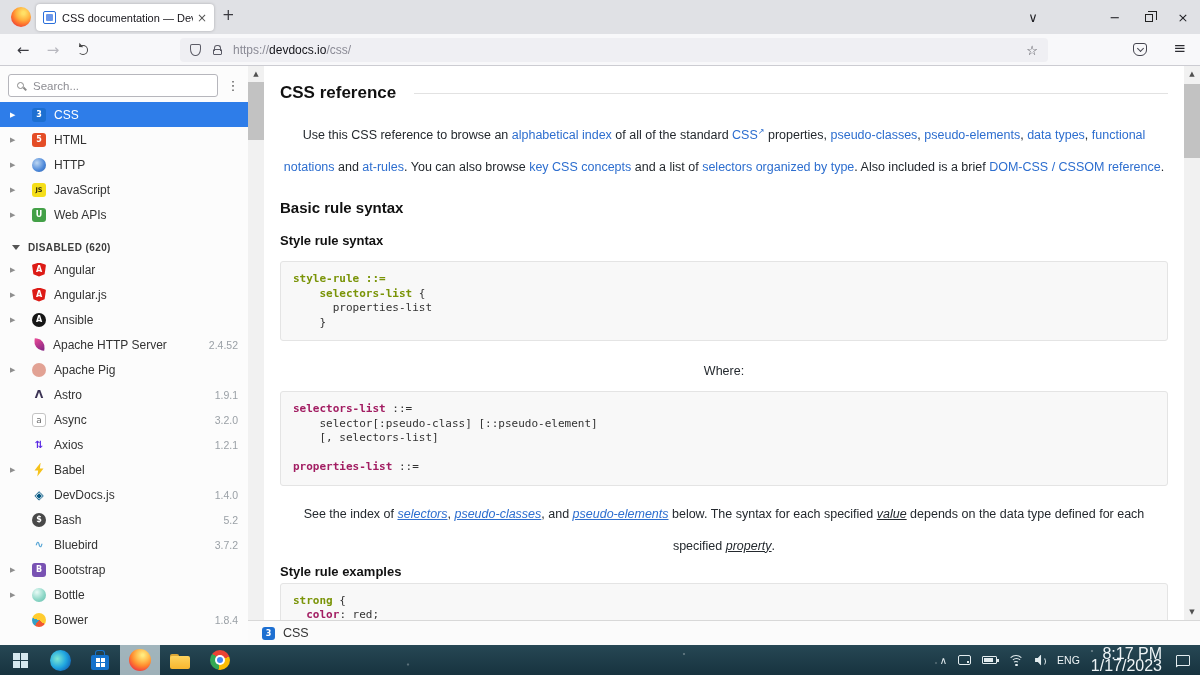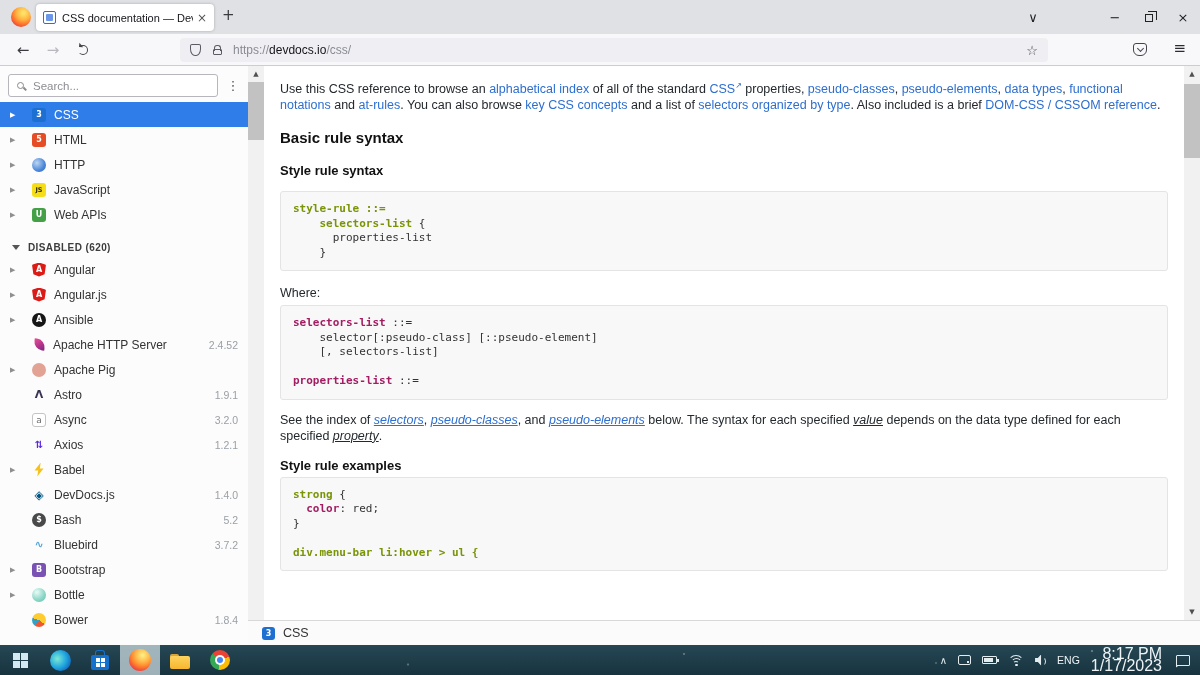--- a/index.html
+++ b/index.html
@@ -108,29 +108,29 @@
   .sarr.top{top:0;}
   .sarr.bot{bottom:0;}
   .sthumb{position:absolute;left:0;top:16px;width:16px;height:58px;background:#c2c2c2;}
   .mthumb{position:absolute;left:0;top:18px;width:16px;height:74px;background:#c2c2c2;}
 
   
   .main{position:absolute;left:264px;top:0;width:920px;height:579px;padding:0 16px;overflow:hidden;color:#24292e;}
   .h1row{display:flex;align-items:center;margin-top:16px;height:22px;}
   .h1row h1{margin:0;font-size:17px;font-weight:bold;color:#111;}
   .rule{flex:1;height:1px;background:#e2e2e2;margin-left:18px;}
-  .para{margin:12px 0 0 0;font-size:12.5px;line-height:16px;color:#24292e;}
+  .para{margin:12px 0 0 0;font-size:12.5px;line-height:32px;color:#24292e;text-align:center;}
   .para.where{margin-top:14px;}
   .para.p2{margin-top:12px;}
   .lnk{color:#2d6ecf;}
   .it{font-style:italic;text-decoration:underline;}
   .sup{font-size:8px;vertical-align:super;}
   h2{margin:16px 0 0 0;font-size:15px;font-weight:bold;color:#111;}
   h3{margin:17px 0 0 0;font-size:13px;font-weight:bold;color:#111;}
-  h3.h3b{margin-top:14px;}
+  h3.h3b{margin-top:2px;}
   .code{background:#f8f8f8;border:1px solid #e4e4e4;border-radius:3px;padding:10px 12px;margin-top:13px;
     font-family:"DejaVu Sans Mono",monospace;font-size:11px;line-height:14.5px;color:#333;}
   .code.c2{margin-top:4px;}
   .code.c3{margin-top:4px;}
   .cl{white-space:pre;}
   .tk-g{color:#7a9408;font-weight:bold;}
   .tk-m{color:#a21d62;font-weight:bold;}
 
   
   .pathbar{position:absolute;left:248px;top:554px;width:952px;height:25px;background:#fbfbfb;
@@ -351,20 +351,24 @@
           </div>
         </div>
     </aside>
 
     <div class="sscroll">
       <span class="sarr top glyph">▲</span>
       <span class="sthumb"></span>
     </div>
 
     <main class="main">
+      <div class="h1row">
+        <h1>CSS reference</h1>
+        <div class="rule"></div>
+      </div>
       <p class="para" id="intro"><span>Use this CSS reference to browse an </span><span class="lnk">alphabetical index</span><span> of all of the standard </span><span class="lnk">CSS</span><span class="lnk sup glyph">↗</span><span> properties, </span><span class="lnk">pseudo-classes</span><span>, </span><span class="lnk">pseudo-elements</span><span>, </span><span class="lnk">data types</span><span>, </span><span class="lnk">functional notations</span><span> and </span><span class="lnk">at-rules</span><span>. You can also browse </span><span class="lnk">key CSS concepts</span><span> and a list of </span><span class="lnk">selectors organized by type</span><span>. Also included is a brief </span><span class="lnk">DOM-CSS / CSSOM reference</span><span>.</span></p>
       <h2>Basic rule syntax</h2>
       <h3>Style rule syntax</h3>
       <div class="code" id="code1">
           <div class="cl"><span class="tk-g">style-rule ::=</span></div>
           <div class="cl"><span>    </span><span class="tk-g">selectors-list</span><span> {</span></div>
           <div class="cl"><span>      properties-list</span></div>
           <div class="cl"><span>    }</span></div>
         </div>
       <p class="para where">Where:</p>

